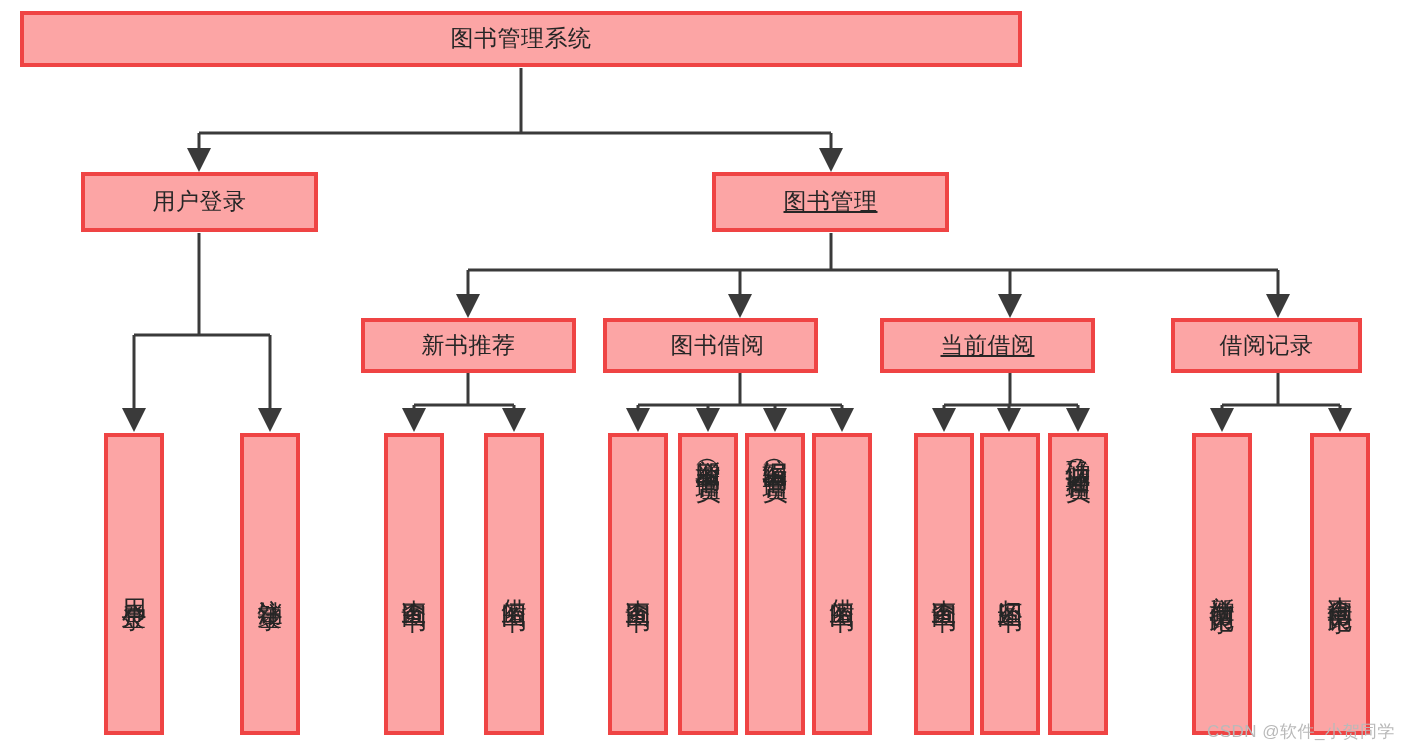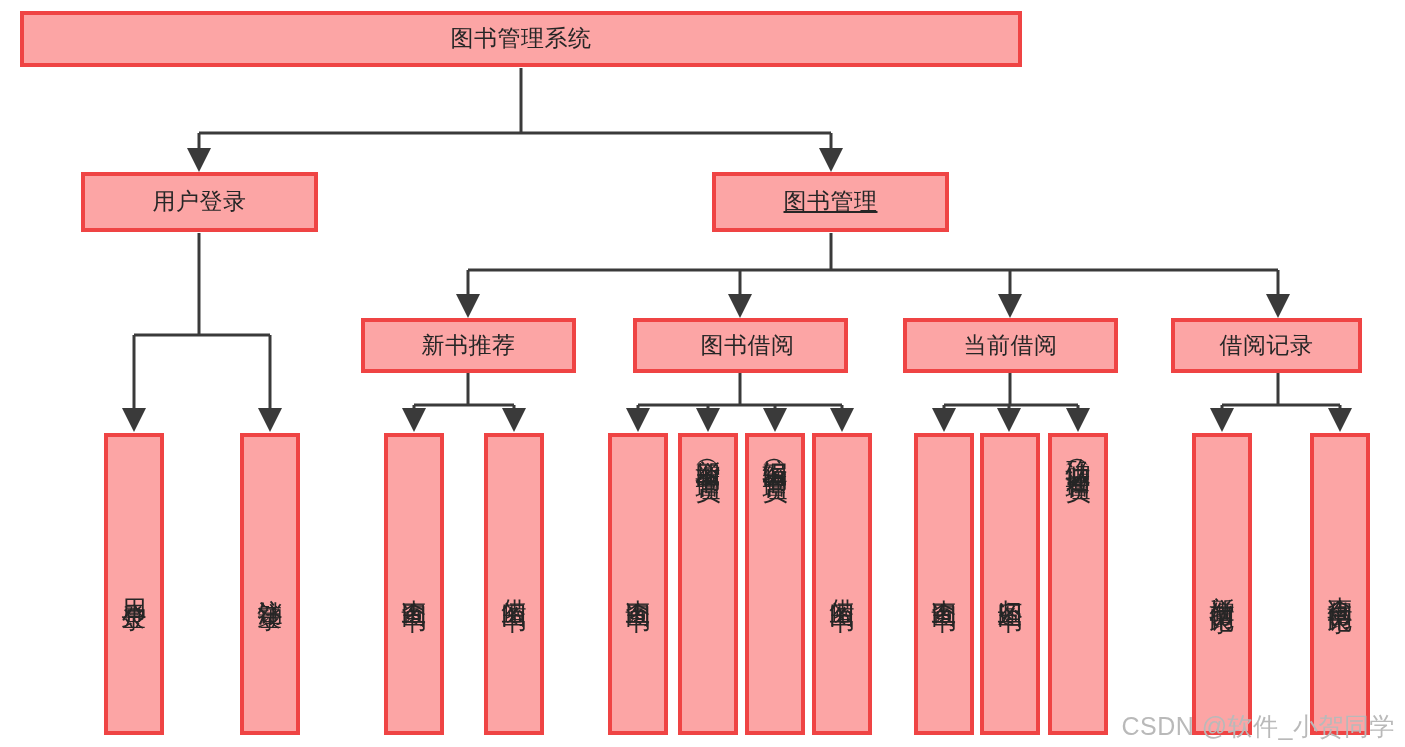--- a/index.html
+++ b/index.html
@@ -61,21 +61,21 @@
   .node.vert.tall-text {
     align-items: flex-start;
   }
   .node.vert.mid-text {
     align-items: center;
   }
   .watermark {
     position: absolute;
     right: 10px;
     bottom: 4px;
-    font-size: 25px;
+    font-size: 17px;
     color: #b9b9b9;
     letter-spacing: 0.5px;
     white-space: nowrap;
     user-select: none;
   }
 </style>
 </head>
 <body>
 
 <div id="diagram-root">
@@ -139,25 +139,25 @@
   </div>
 
   <div class="node horiz" style="left:712px; top:172px; width:237px; height:60px;text-decoration:underline;">
     <span class="label">图书管理</span>
   </div>
 
   <div class="node horiz" style="left:361px; top:318px; width:215px; height:55px;">
     <span class="label">新书推荐</span>
   </div>
 
-  <div class="node horiz" style="left:633px; top:318px; width:215px; height:55px;padding-left:14px;">
+  <div class="node horiz" style="left:603px; top:318px; width:215px; height:55px;padding-left:14px;">
     <span class="label">图书借阅</span>
   </div>
 
-  <div class="node horiz" style="left:903px; top:318px; width:215px; height:55px;">
+  <div class="node horiz" style="left:880px; top:318px; width:215px; height:55px;text-decoration:underline;">
     <span class="label">当前借阅</span>
   </div>
 
   <div class="node horiz" style="left:1171px; top:318px; width:191px; height:55px;">
     <span class="label">借阅记录</span>
   </div>
 
   <div class="node vert mid-text" style="left:104px; top:433px; width:60px; height:302px;">
     <span class="label">用户登录</span>
   </div>

